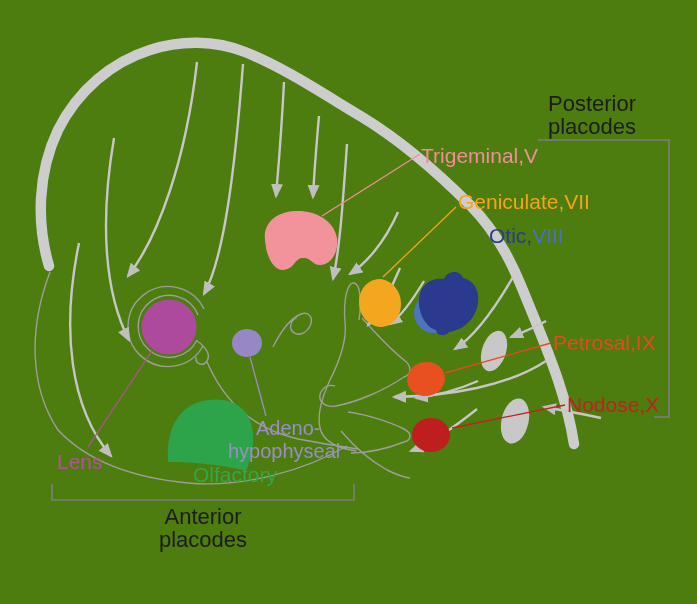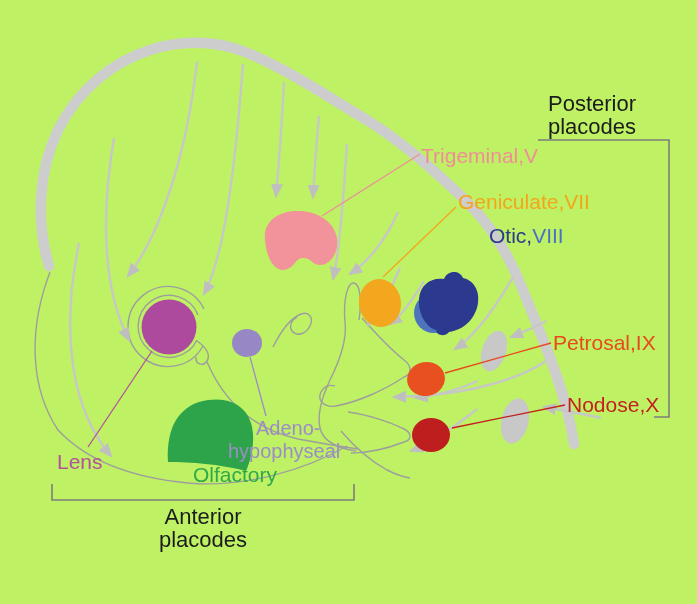--- a/index.html
+++ b/index.html
@@ -1,16 +1,16 @@
 <!DOCTYPE html>
 <html><head>
 <meta charset="utf-8">
 <style>
   html,body{margin:0;padding:0;background:#ffffff;}
-  .stage{position:relative;width:697px;height:604px;background:#bef264;overflow:hidden;
+  .stage{position:relative;width:697px;height:604px;background:#4d7c0f;overflow:hidden;
          font-family:"Liberation Sans", sans-serif;}
   svg{position:absolute;left:0;top:0;}
   text{font-family:"Liberation Sans", sans-serif;}
 </style>
 </head>
 <body>
 
 <div class="stage">
 <svg width="697" height="604" viewBox="0 0 697 604">
 

